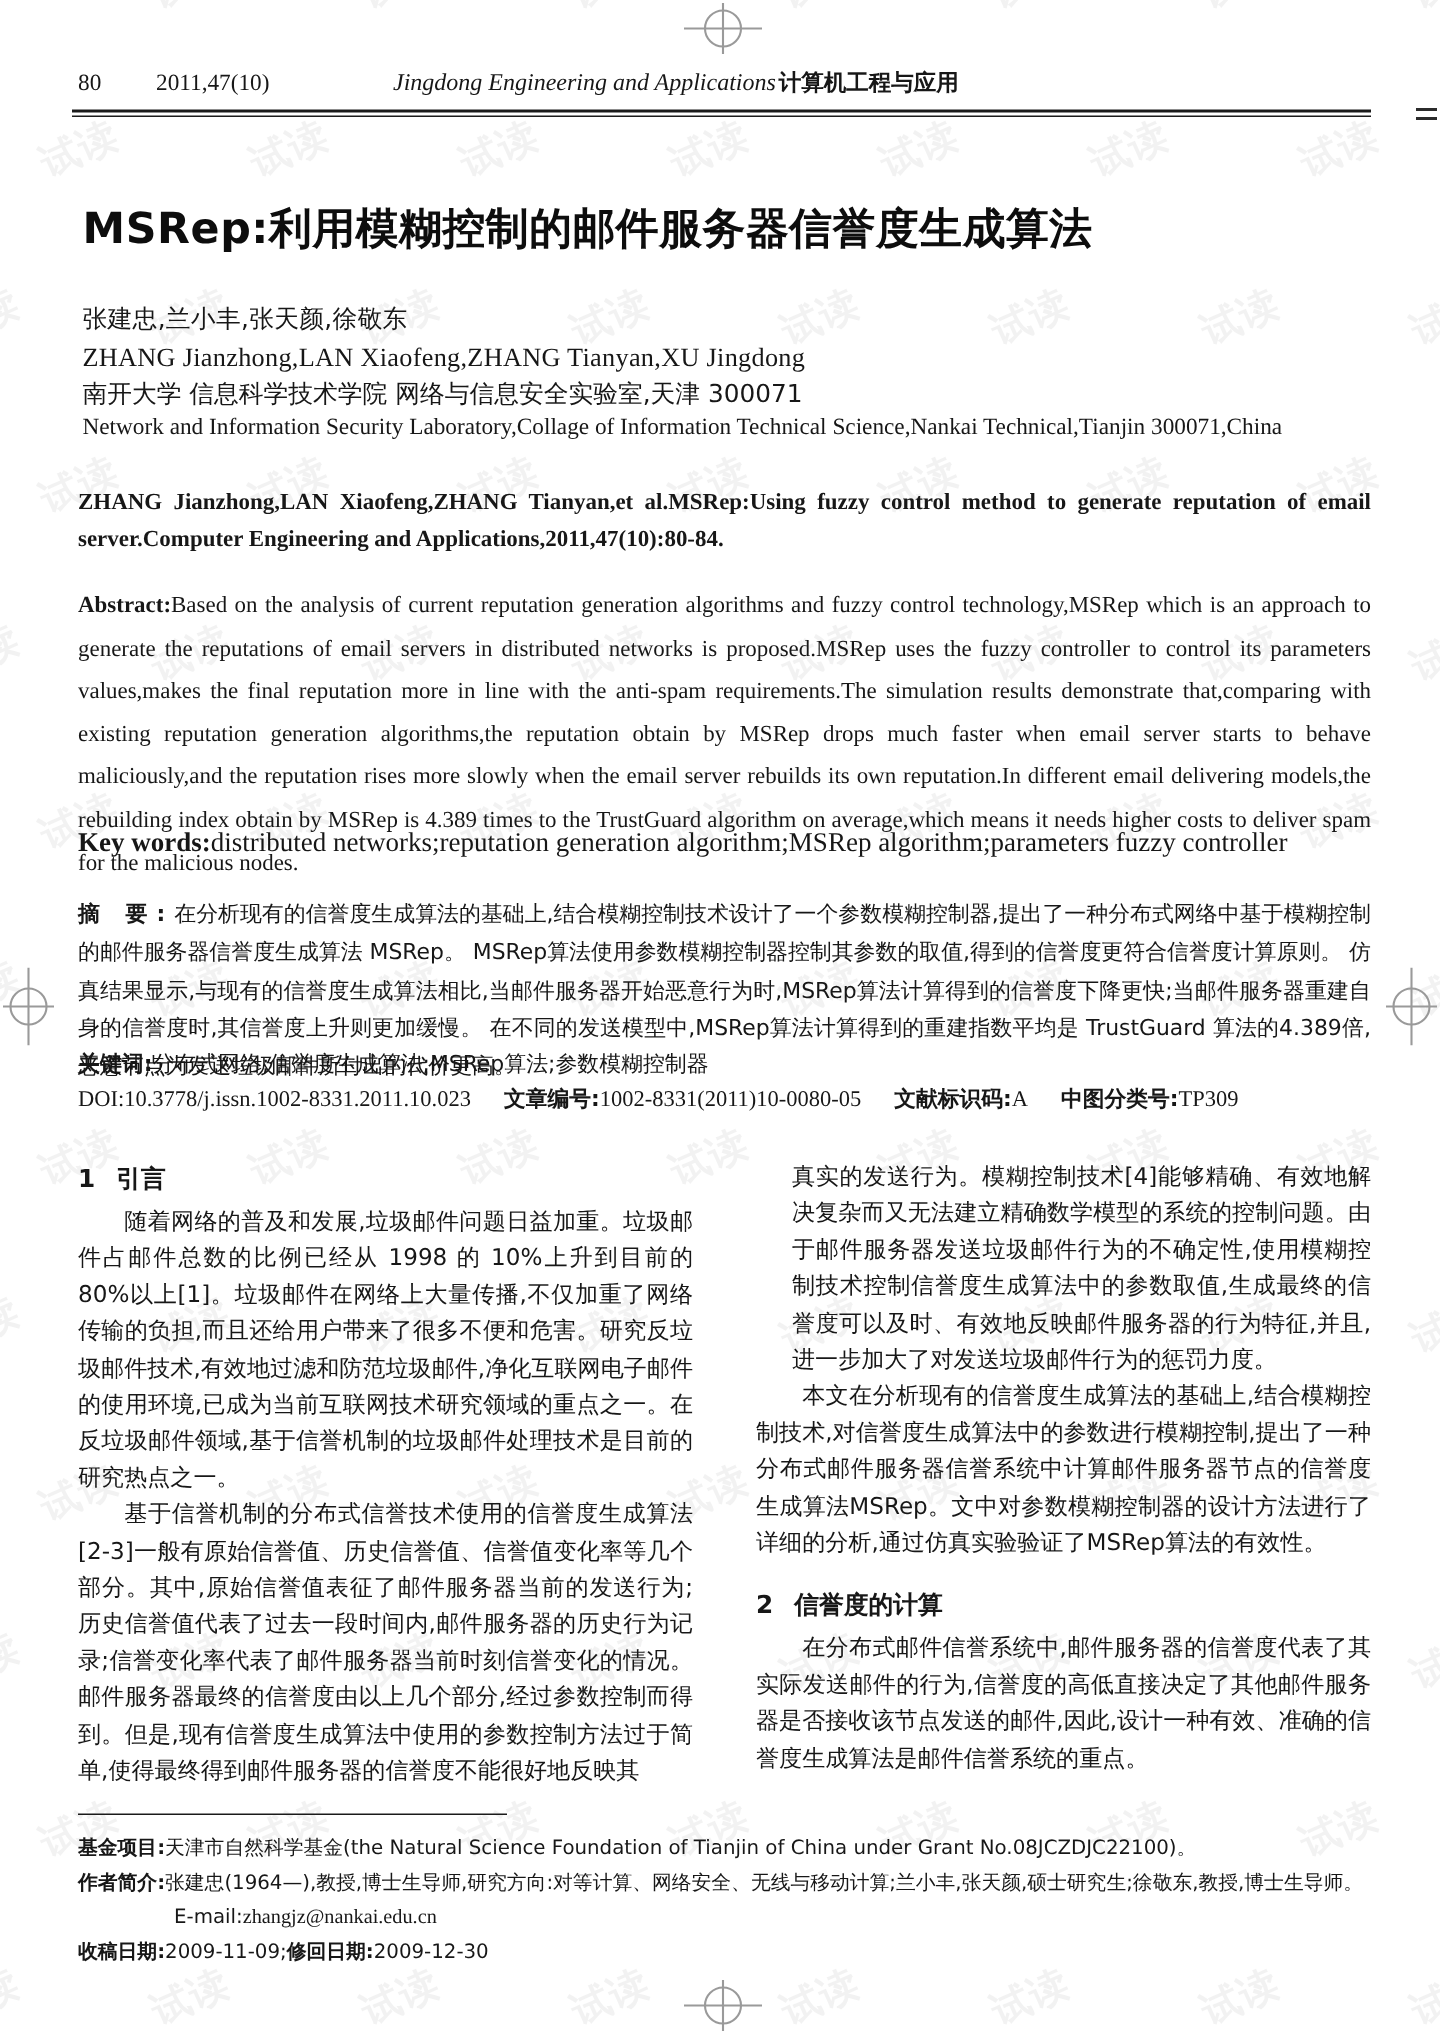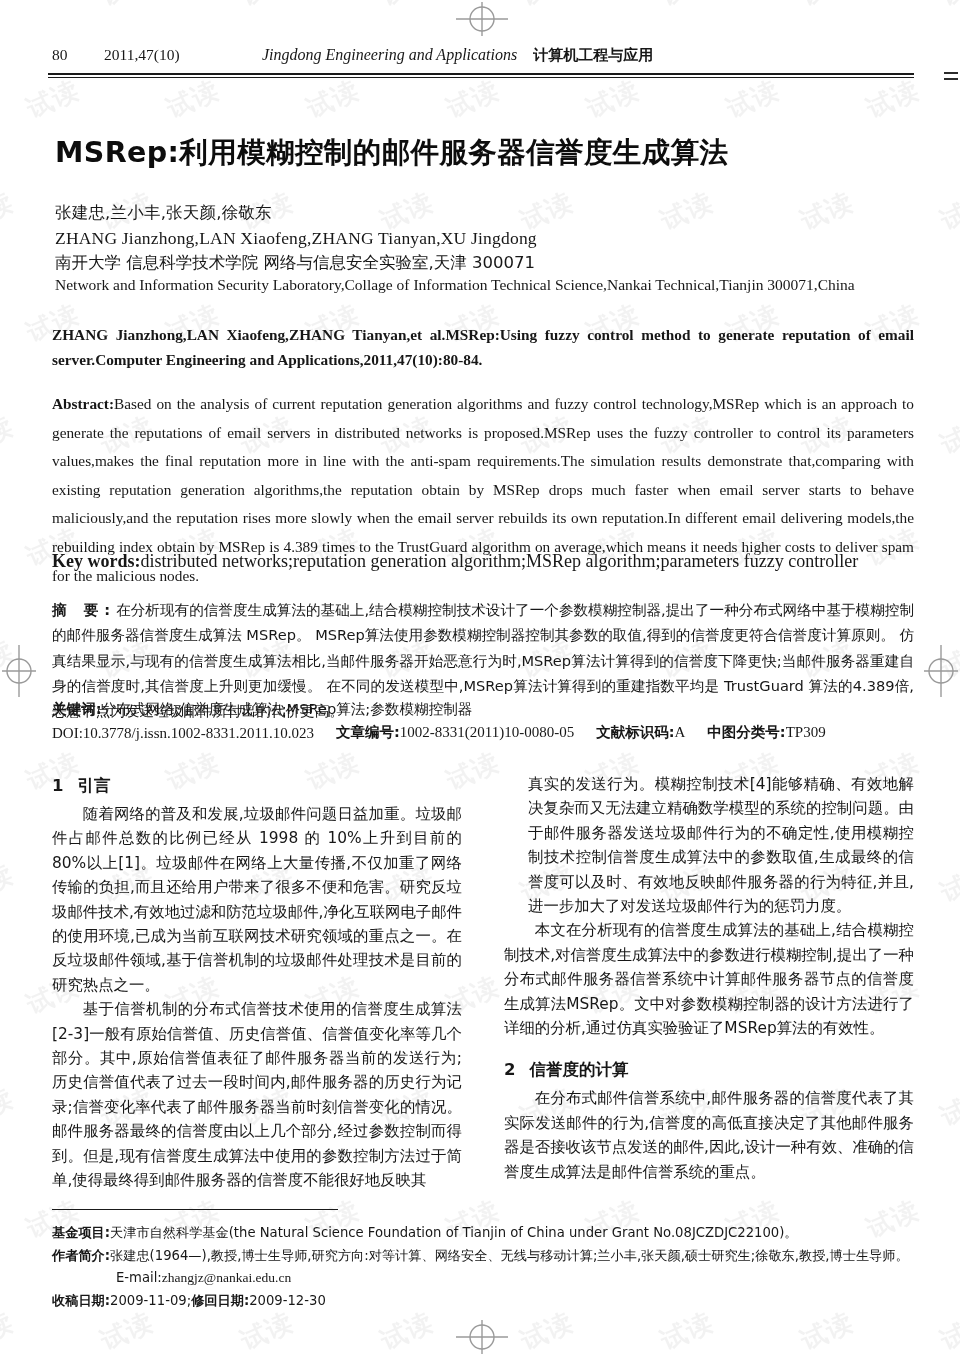--- a/index.html
+++ b/index.html
@@ -73,21 +73,21 @@
   #rh-pageno { width: 52px; }
   #rh-issue  { width: 158px; }
   #rh-journal-en {
     font-style: italic;
     font-size: 16px;
   }
   #rh-journal-cn {
     font-family: "DejaVu Sans", sans-serif;
     font-size: 15px;
     font-weight: 600;
-    margin-left: 16px;
+    margin-left: 2px;
   }
   #header-rule {
     position: absolute;
     left: 48px;
     top: 73px;
     width: 866px;
   }
   #header-rule .r1 { height: 2px; background: #1a1a1a; }
   #header-rule .r2 { height: 1px; background: #1a1a1a; margin-top: 2px; }
 

